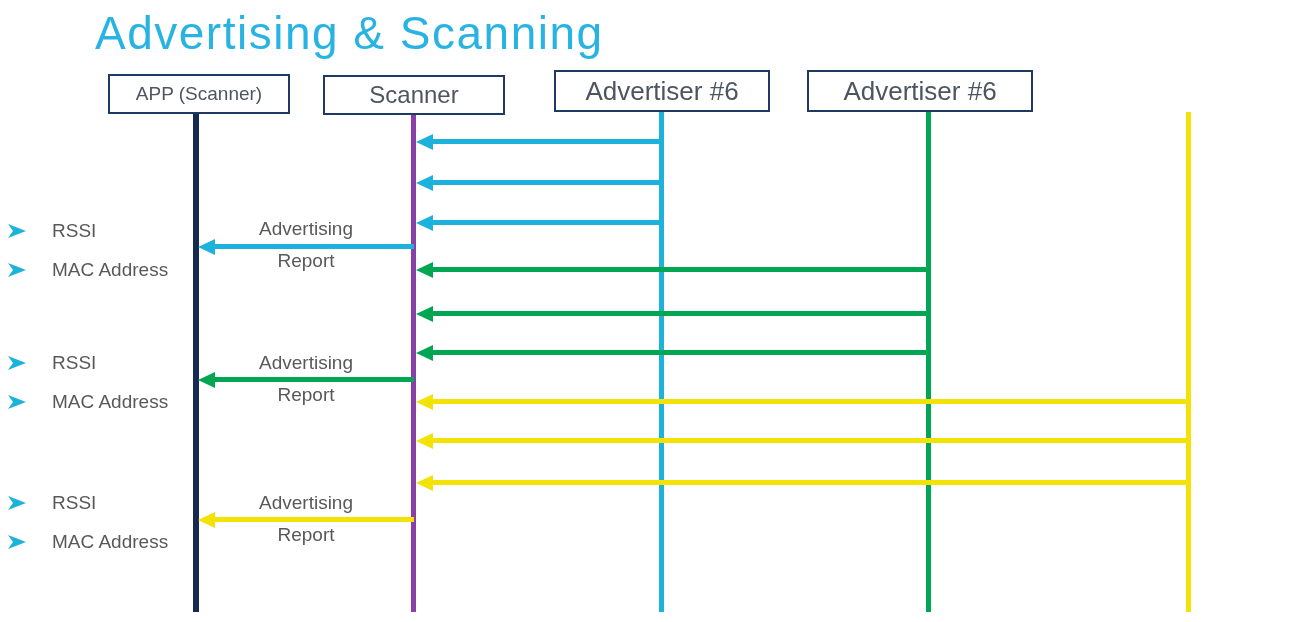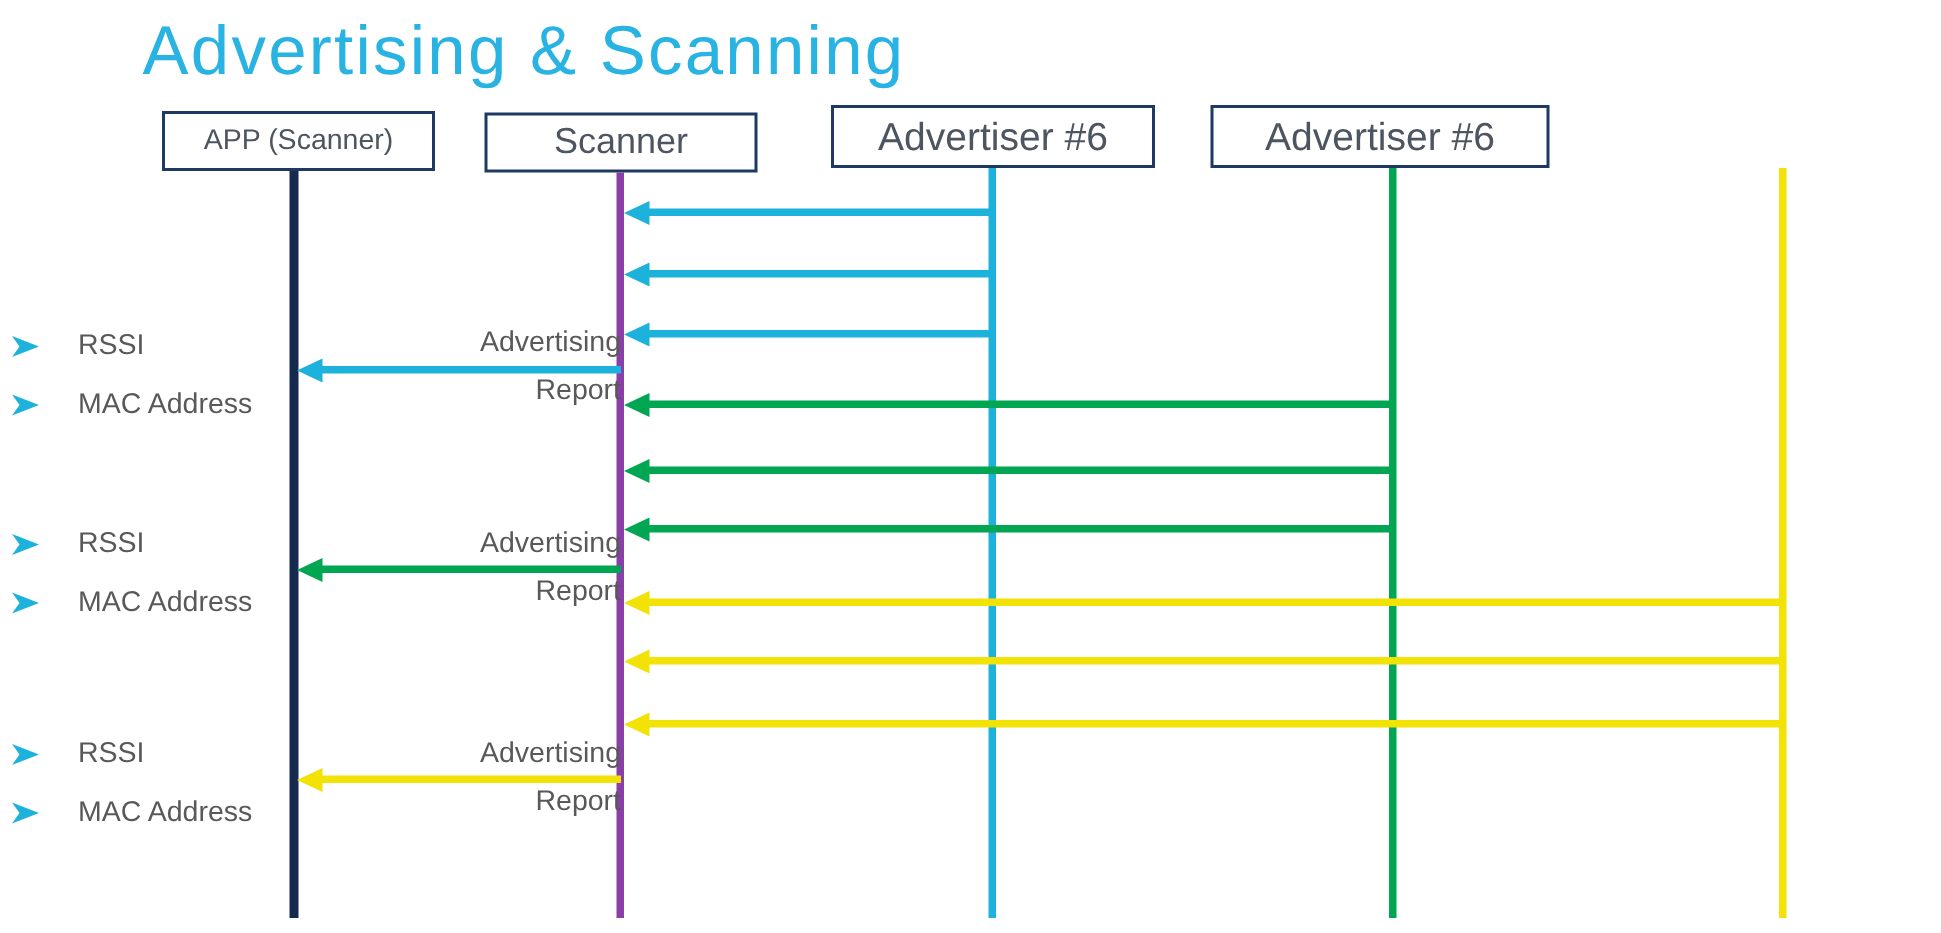--- a/index.html
+++ b/index.html
@@ -26,21 +26,21 @@
 
   .arrow{position:absolute;height:16px;}
   .arrow .shaft{position:absolute;left:14px;right:0;top:5px;height:5px;background:currentColor;}
   .arrow .head{position:absolute;left:0;top:0;width:0;height:0;
                border-top:8px solid transparent;border-bottom:8px solid transparent;
                border-right:17px solid currentColor;}
   .c-cyan{color:#1cb2dc;}
   .c-green{color:#00a651;}
   .c-yellow{color:#f2e205;}
 
-  .msg-label{position:absolute;left:198px;width:216px;text-align:right;
+  .msg-label{position:absolute;left:198px;width:216px;text-align:center;
              font-size:19px;color:#595959;white-space:nowrap;}
 
   .bullet-row{position:absolute;left:8px;display:flex;align-items:center;
               font-size:19px;color:#595959;white-space:nowrap;}
   .bullet-row .glyph{width:20px;height:16px;margin-right:24px;display:inline-block;}
   .bullet-row .glyph svg{display:block;}
 </style>
 </head>
 <body>
 

